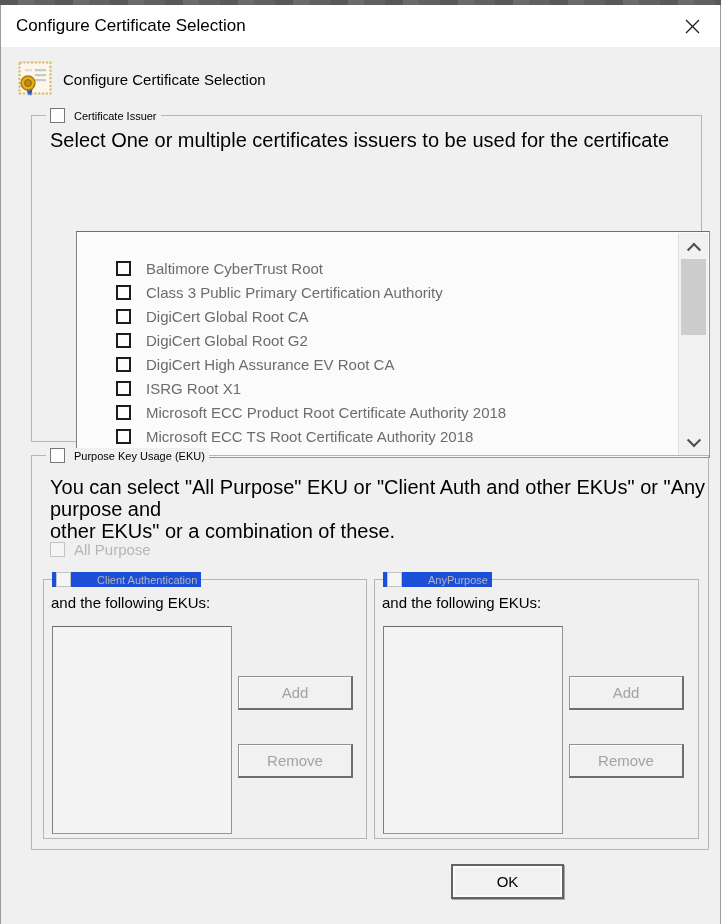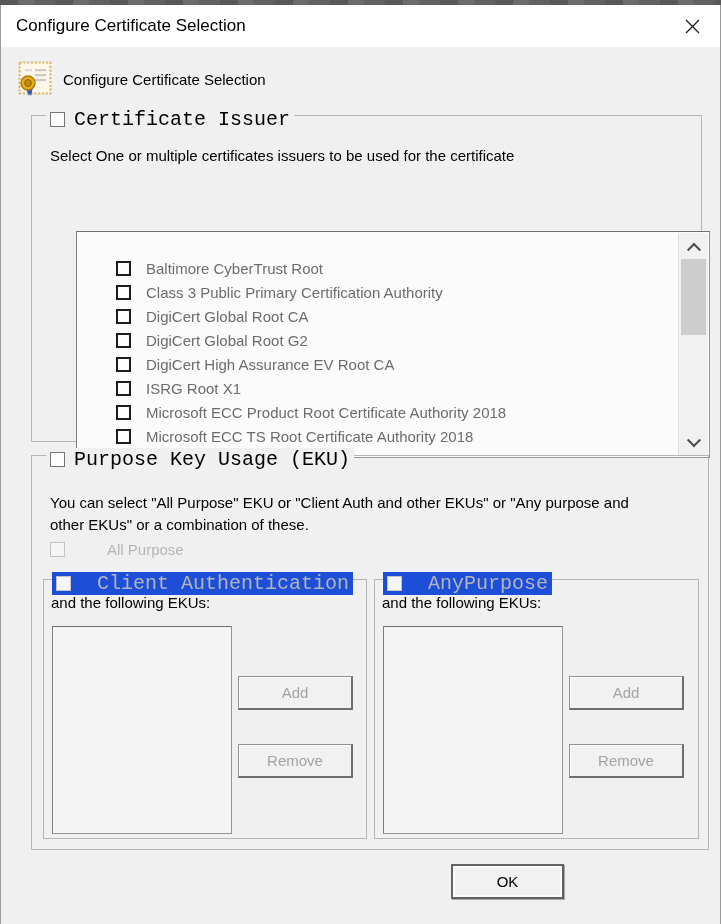--- a/index.html
+++ b/index.html
@@ -13,27 +13,27 @@
   .close-btn{position:absolute;right:6px;top:0;width:44px;height:42px;display:flex;align-items:center;justify-content:center;cursor:default;}
   .body-area{position:absolute;left:1px;top:47px;width:719px;height:877px;background:#f0f0f0;}
 
   .hdr-icon{position:absolute;left:14px;top:13px;width:38px;height:38px;}
   .hdr-title{position:absolute;left:62px;top:24px;font-size:15px;color:#000;}
 
   .groupbox{position:absolute;border:1px solid #b5b5b5;}
   .gb1{left:30px;top:68px;width:669px;height:325px;}
   .gb2{left:30px;top:408px;width:676px;height:393px;}
   .gb-label{position:absolute;top:-8px;display:flex;align-items:center;gap:9px;background:#f0f0f0;padding:0 4px;}
-  .gb-label-text{font-size:20px;color:#000;white-space:nowrap;font-family:Liberation Mono, monospace;}
+  .gb-label-text{font-size:11px;color:#000;white-space:nowrap;}
   .gb-label-text.dis{color:#b3b6b9;}
 
   .checkbox{width:15px;height:15px;background:#fdfdfd;border:1px solid #767676;box-sizing:border-box;flex:0 0 auto;}
   .checkbox.dis{border-color:#c3c3c3;background:#f5f5f5;}
 
-  .desc{position:absolute;font-size:15px;color:#000;line-height:22px;margin-top:16px;}
+  .desc{position:absolute;font-size:20px;color:#000;line-height:22px;}
 
   .listbox{position:absolute;background:#fbfbfb;border:1px solid #949494;border-top-color:#6e6e6e;border-left-color:#7e7e7e;box-sizing:border-box;overflow:hidden;}
   .main-list{left:44px;top:115px;width:634px;height:227px;}
 
   .tree-root-row{position:absolute;left:2px;top:2px;height:22px;display:flex;align-items:center;gap:7px;}
   .tree-root-icon{width:17px;height:17px;flex:0 0 auto;}
   .tree-root-text{font-size:15px;color:#5f6368;white-space:nowrap;}
   .tree-item{position:absolute;left:0;height:24px;display:flex;align-items:center;}
   .tree-check{position:absolute;left:39px;width:15px;height:15px;background:#fdfdfd;border:2px solid #1c1c1c;box-sizing:border-box;}
   .tree-item-label{position:absolute;left:69px;font-size:15px;color:#6a6d70;white-space:nowrap;}
@@ -57,21 +57,21 @@
   .btn{position:absolute;background:#f1f1f1;border:1px solid #929292;border-right:2px solid #6e6e6e;border-bottom:2px solid #6e6e6e;
        box-shadow:inset 1px 1px 0 #fdfdfd;box-sizing:border-box;display:flex;align-items:center;justify-content:center;
        font-size:15px;color:#000;font-family:inherit;}
   .btn.dis{color:#a3a3a3;}
   .btn-add{left:194px;top:96px;width:115px;height:34px;}
   .btn-remove{left:194px;top:164px;width:115px;height:34px;}
   .btn-ok{left:450px;top:817px;width:113px;height:35px;border:2px solid #636363;box-shadow:inset 0 0 0 2px #fbfbfb,1px 1px 0 #a7a7a7;}
   .btn-cancel{left:587px;top:817px;width:113px;height:35px;}
 
   .allpurpose-row{position:absolute;left:18px;top:85px;display:flex;align-items:center;gap:9px;}
-  .ap-label{font-size:15px;color:#b3b6b9;margin-left:33px;}
+  .ap-label{font-size:15px;color:#b3b6b9;}
 </style>
 </head>
 <body>
 
 <div class="window">
 
   <div class="top-strip"></div>
 
   <div class="titlebar">
     <div class="title-text">Configure Certificate Selection</div>

